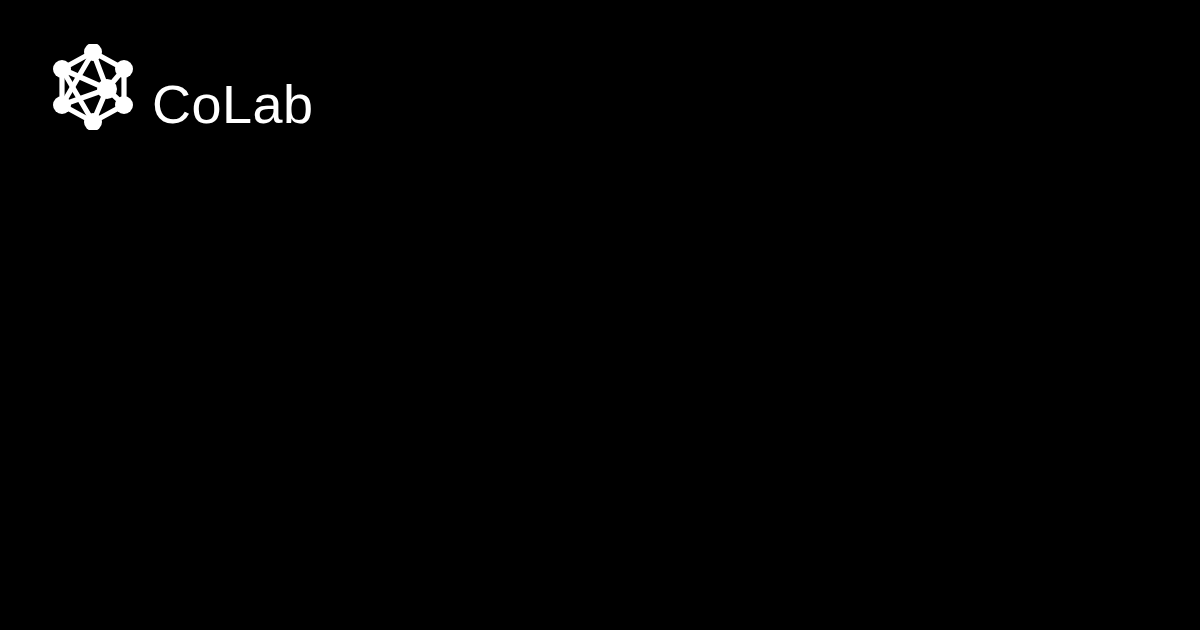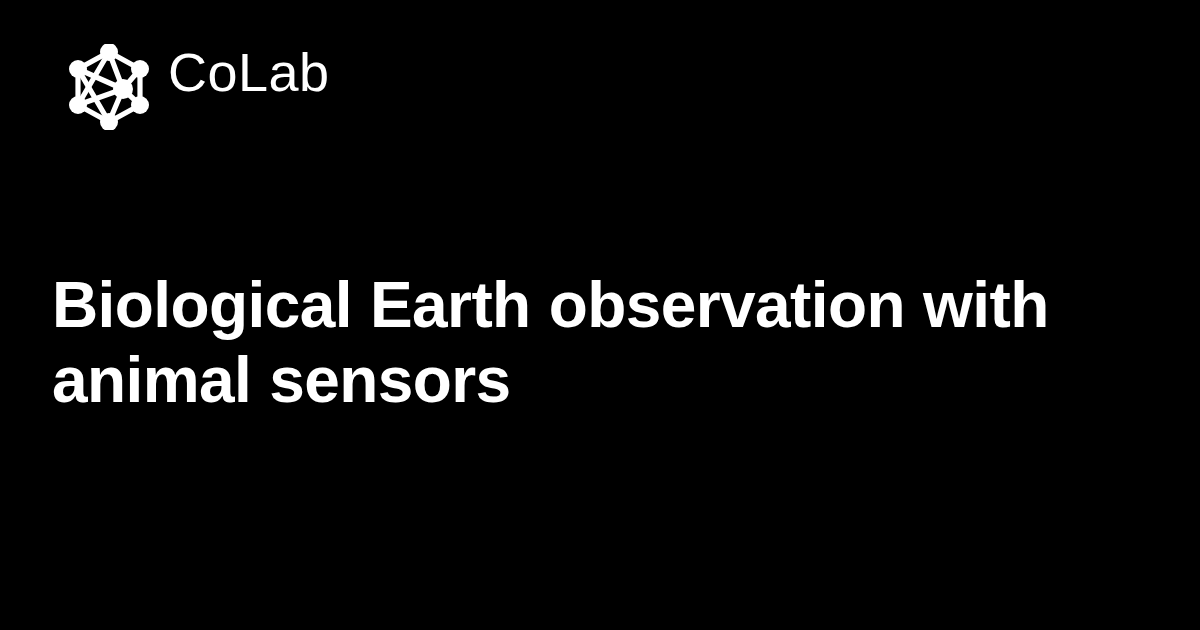--- a/index.html
+++ b/index.html
@@ -17,24 +17,24 @@
     position: relative;
     width: 1200px;
     height: 630px;
     background: #000000;
     box-sizing: border-box;
   }
 
   
   .brand {
     position: absolute;
-    left: 66px;
+    left: 50px;
     top: 44px;
     display: flex;
-    align-items: flex-start;
+    align-items: flex-end;
     gap: 16px;
   }
 
   .logo-mark {
     width: 86px;
     height: 86px;
     display: block;
     flex: none;
   }
 
@@ -103,15 +103,14 @@
           <circle cx="43" cy="78" r="9"></circle>
           <circle cx="12" cy="61" r="9"></circle>
           <circle cx="12" cy="25" r="9"></circle>
           <circle cx="57" cy="45" r="10"></circle>
         </g>
       </svg>
     </span>
     <span class="brand-wordmark">CoLab</span>
   </div>
 
-  <h1 class="title">Biological Earth observation with animal sensors</h1>
 
 </div>
 
 </body></html>

